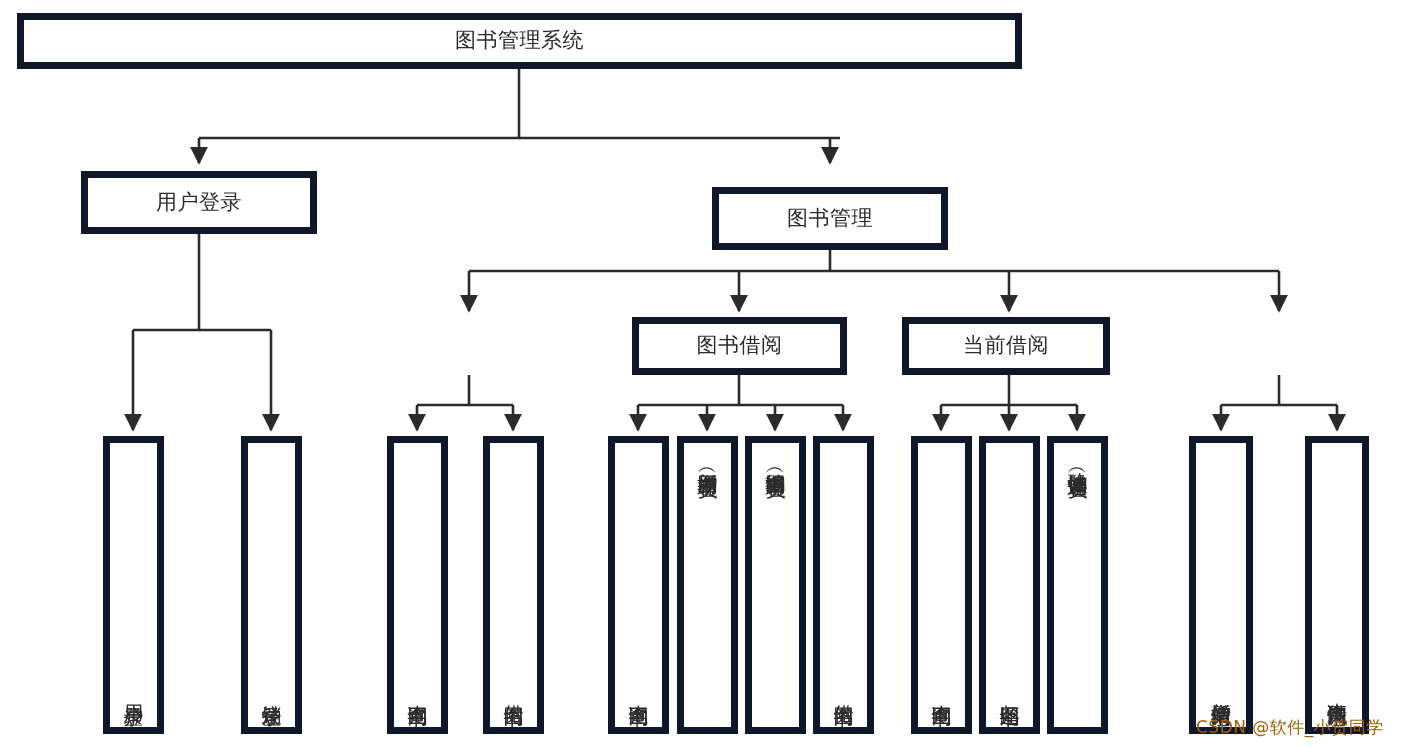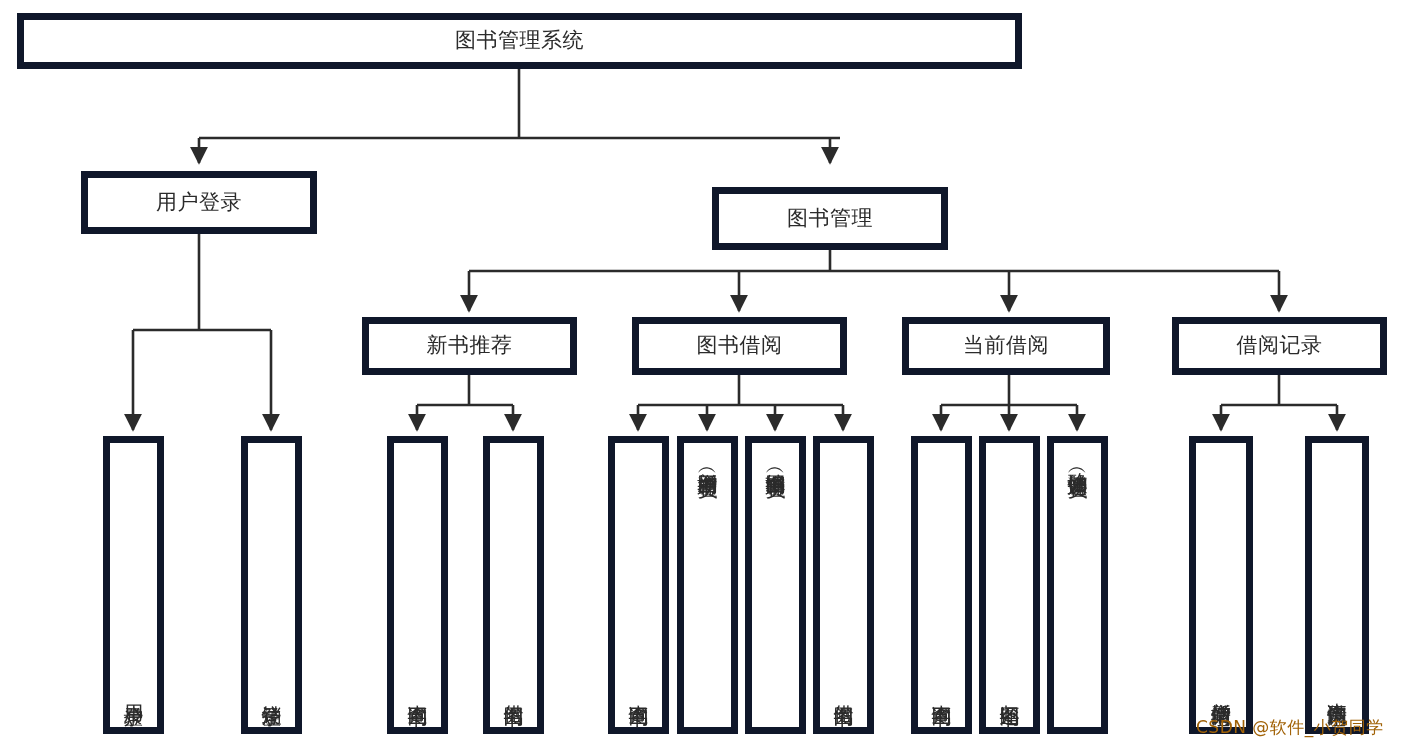--- a/index.html
+++ b/index.html
@@ -126,31 +126,25 @@
     <span>图书管理系统</span>
   </div>
 
   <div class="node horiz" style="left:81px; top:171px; width:236px; height:63px;">
     <span>用户登录</span>
   </div>
   <div class="node horiz" style="left:712px; top:171px; width:236px; height:63px;margin-top:16px;">
     <span>图书管理</span>
   </div>
 
-  <div class="node horiz" style="left:362px; top:317px; width:215px; height:58px;">
-    <span>新书推荐</span>
-  </div>
   <div class="node horiz" style="left:632px; top:317px; width:215px; height:58px;">
     <span>图书借阅</span>
   </div>
   <div class="node horiz" style="left:902px; top:317px; width:208px; height:58px;">
     <span>当前借阅</span>
-  </div>
-  <div class="node horiz" style="left:1172px; top:317px; width:215px; height:58px;">
-    <span>借阅记录</span>
   </div>
 
   <div class="node vert bottomish" style="left:103px; top:436px; width:61px; height:298px;">
     <span class="vlabel">用户登录</span>
   </div>
   <div class="node vert bottomish" style="left:241px; top:436px; width:61px; height:298px;">
     <span class="vlabel">注销登录</span>
   </div>
 
   <div class="node vert bottomish" style="left:387px; top:436px; width:61px; height:298px;">

